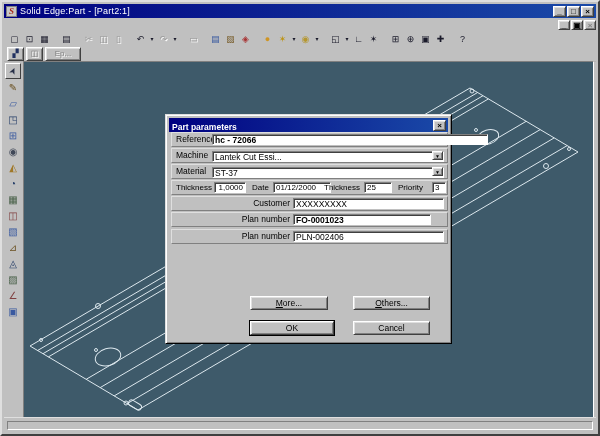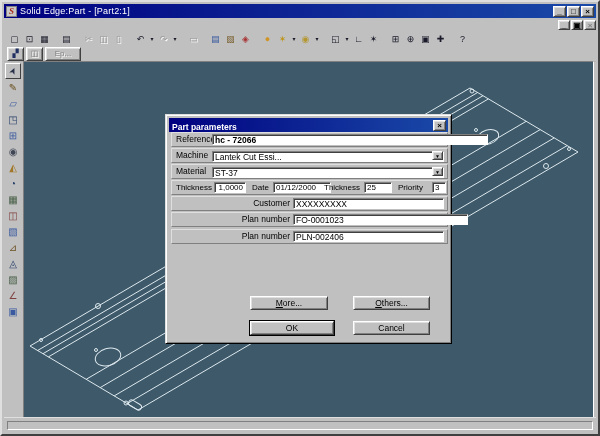--- a/index.html
+++ b/index.html
@@ -394,21 +394,21 @@
       <input class="fld" style="left: 260px; width: 14px; font-size: 8px;" value="3">
     </div>
 
     <div class="drow" style="top:81px">
       <span class="dlabel right" style="left:0; width:118px">Customer</span>
       <input class="fld" style="left: 121px; right: 3px; width: 151px;" value="XXXXXXXXX">
     </div>
 
     <div class="drow" style="top:97px">
       <span class="dlabel right" style="left:0; width:118px">Plan number</span>
-      <input class="fld" style="left: 121px; width: 175px;" value="FO-0001023">
+      <input class="fld" style="left: 121px; width: 138px; font-weight: bold;" value="FO-0001023">
     </div>
 
     <div class="drow" style="top:114px">
       <span class="dlabel right" style="left:0; width:118px">Plan number</span>
       <input class="fld" style="left: 121px; width: 151px;" value="PLN-002406">
     </div>
 
     <button class="dbtn ul1" style="left:84px; top:181px; width:78px">More...</button>
     <button class="dbtn ul1" style="left:187px; top:181px; width:77px">Others...</button>
     <button class="dbtn default" style="left:84px; top:206px; width:84px">OK</button>

